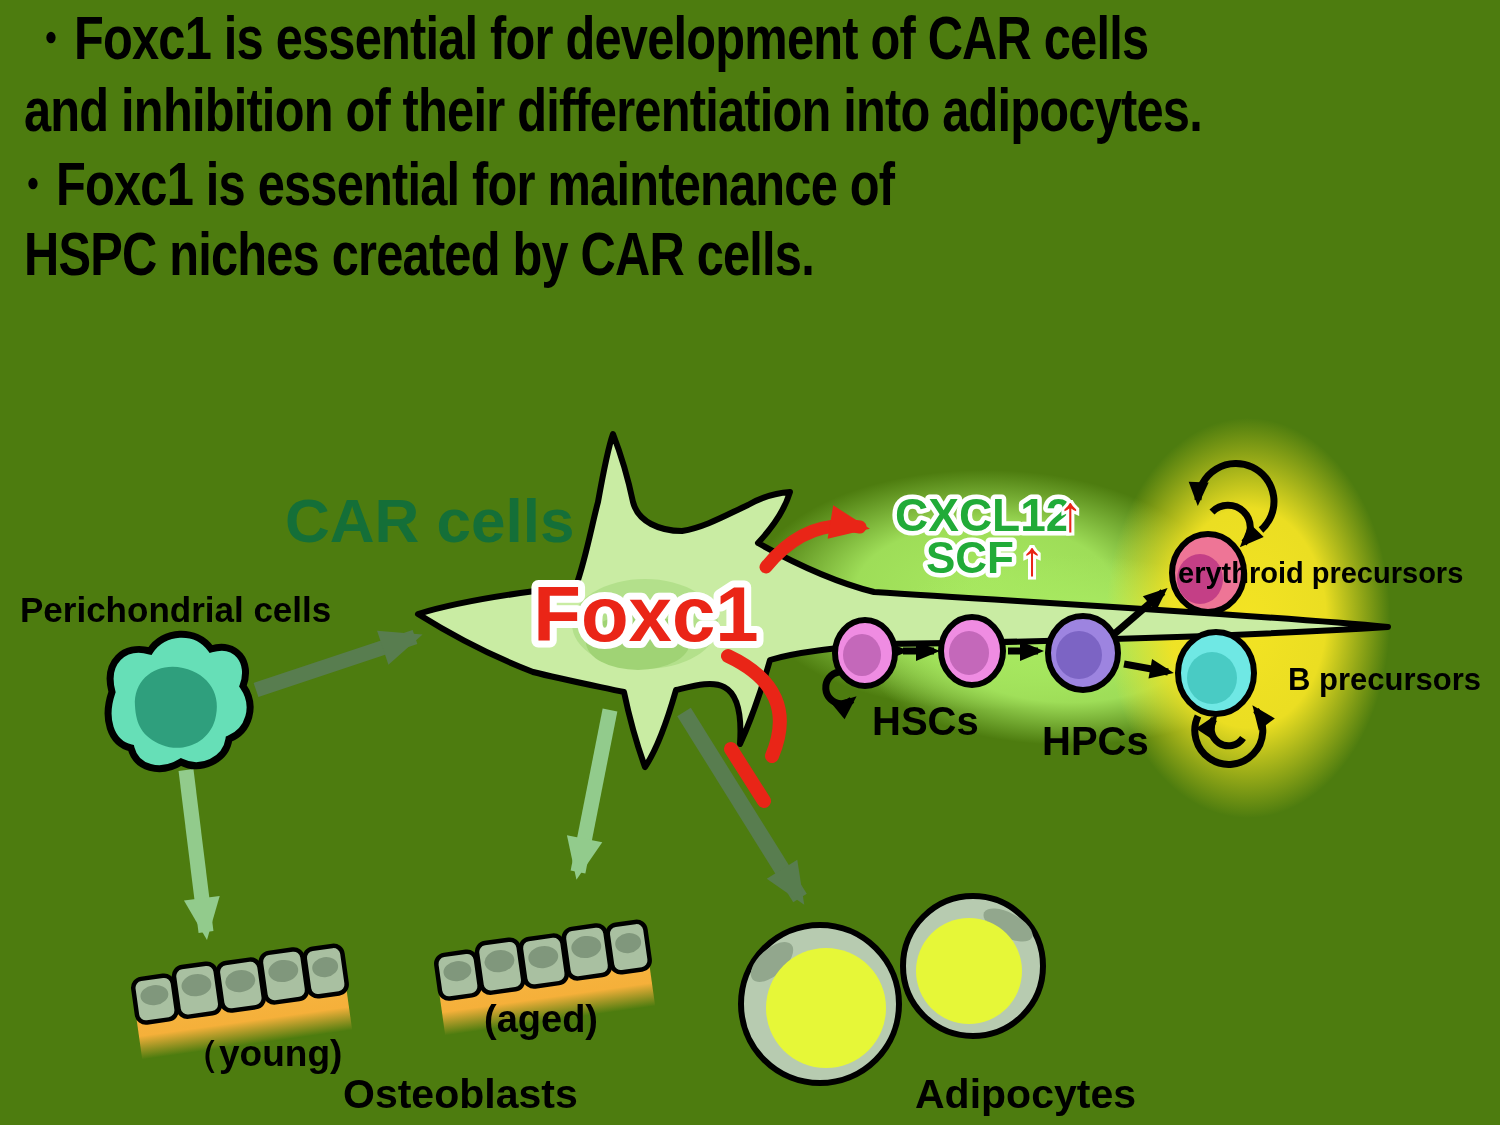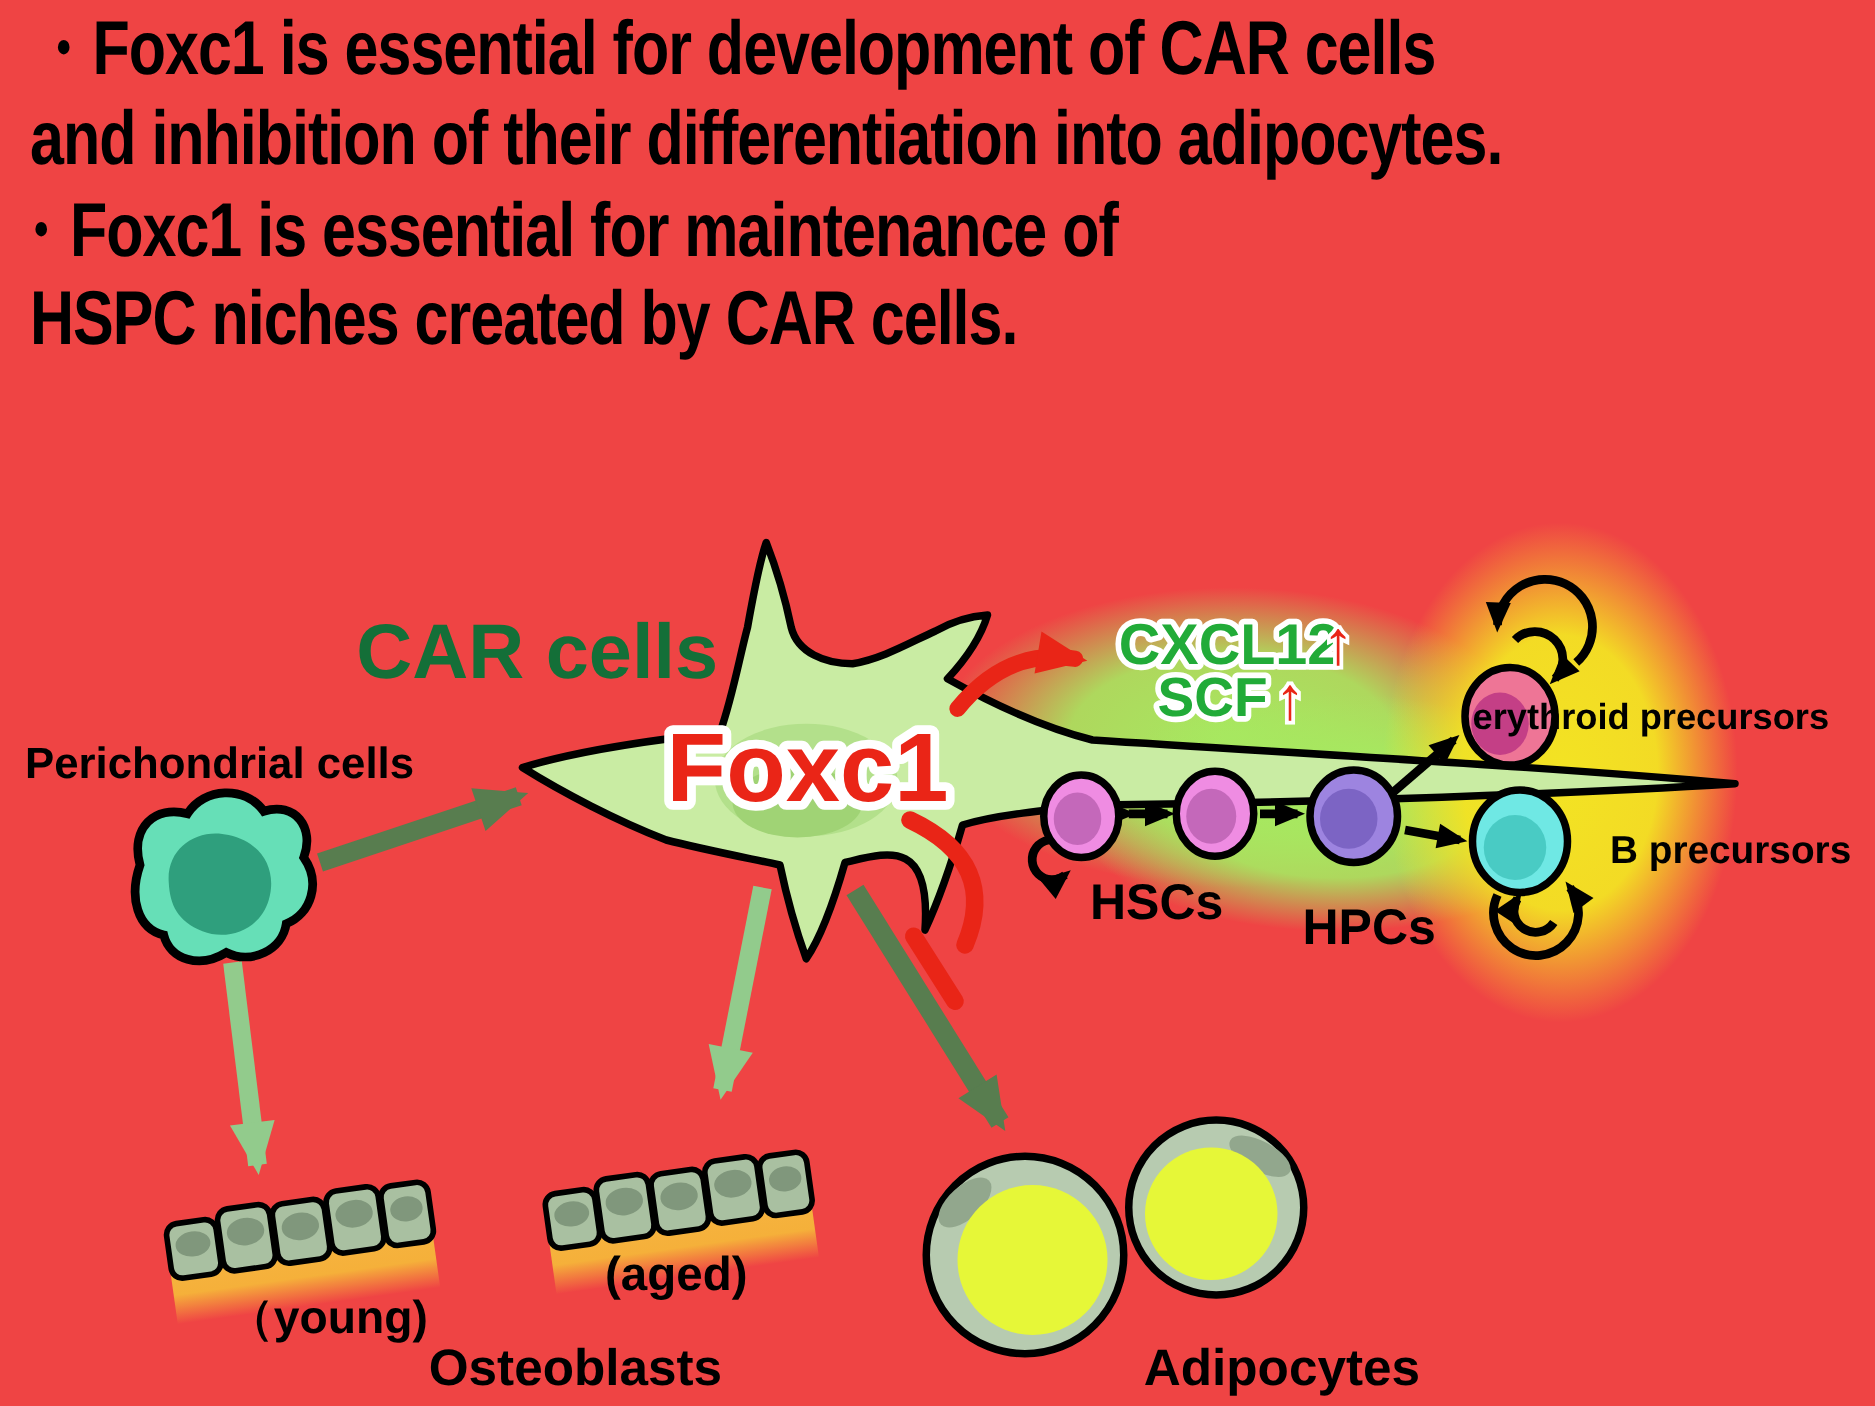--- a/index.html
+++ b/index.html
@@ -1,16 +1,16 @@
 <!DOCTYPE html>
 <html><head>
 <meta charset="utf-8">
 <style>
   html,body{margin:0;padding:0;background:#fff;}
-  #stage{position:relative;width:1500px;height:1125px;background:#ef4444;overflow:hidden;
+  #stage{position:relative;width:1500px;height:1125px;background:#4d7c0f;overflow:hidden;
          font-family:"Liberation Sans",sans-serif;}
   .hl{position:absolute;font-weight:bold;font-size:61px;line-height:1;color:#000;
       white-space:nowrap;transform:scaleX(0.80);transform-origin:0 50%;letter-spacing:-1px;}
   #diagram-svg{position:absolute;left:0;top:0;}
   text{font-family:"Liberation Sans",sans-serif;font-weight:bold;}
 </style>
 </head>
 <body>
 
 <div id="stage">

